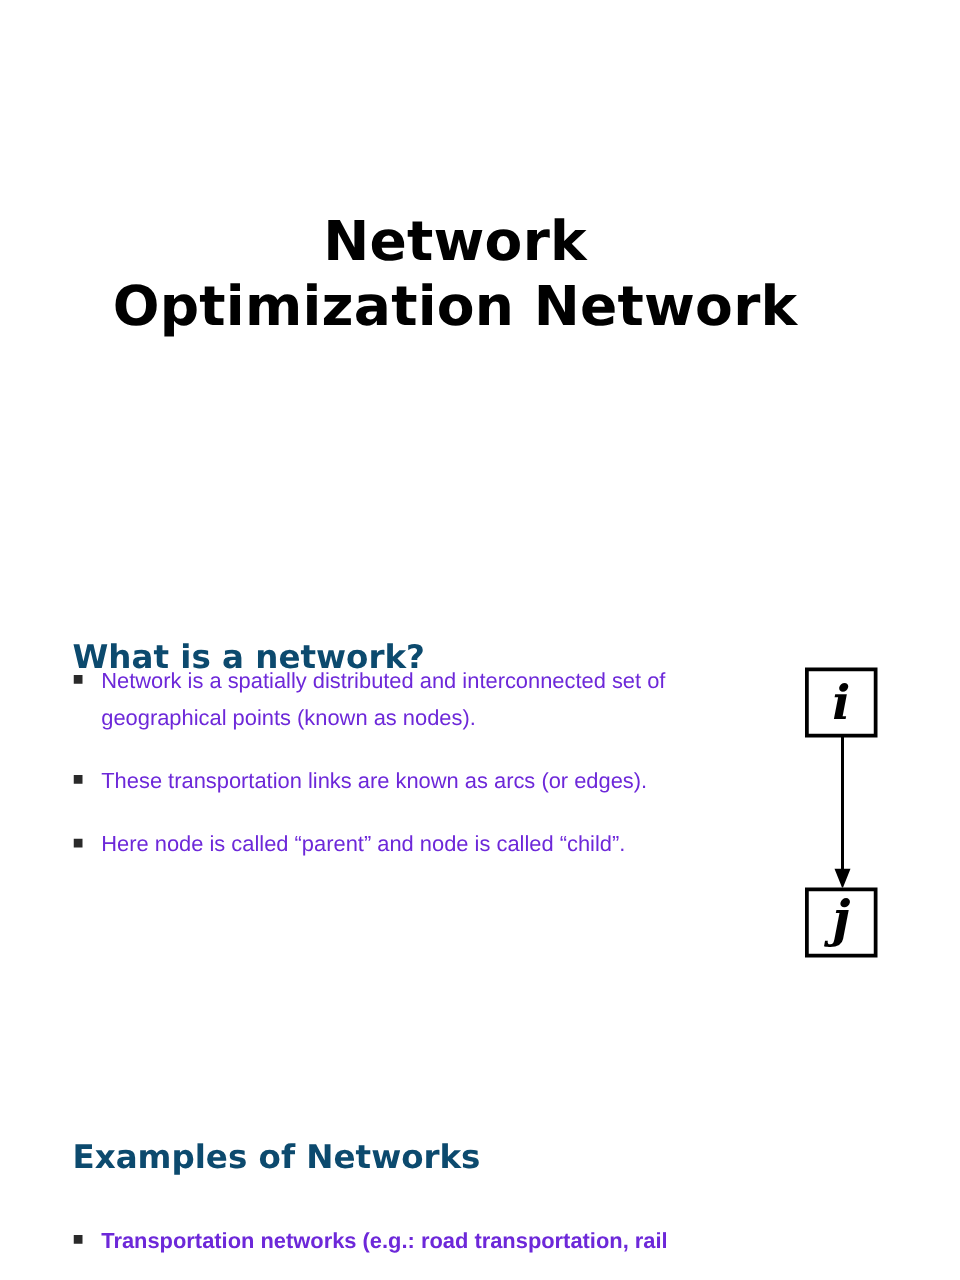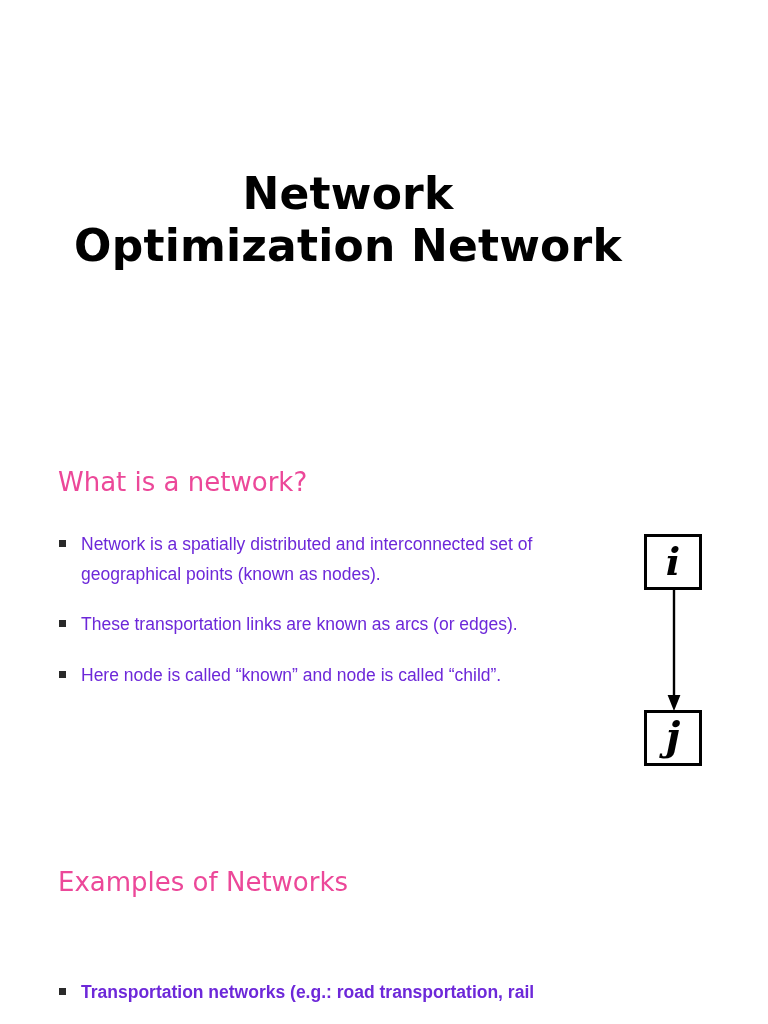--- a/index.html
+++ b/index.html
@@ -23,40 +23,42 @@
     height: 1024px;
   }
 
   
   .title-block {
     position: absolute;
     left: 0;
     top: 168px;
     width: 696px;
     text-align: center;
+    padding-left: 16px;
   }
   .title-line {
     font-family: "DejaVu Sans", sans-serif;
     font-weight: bold;
     font-size: 44px;
     line-height: 52px;
     letter-spacing: 0.2px;
     color: #000000;
     white-space: nowrap;
   }
 
   
   .section-heading {
     position: absolute;
     left: 58px;
     font-family: "DejaVu Sans", sans-serif;
-    font-weight: normal;
+    font-weight: bold;
     font-size: 26px;
     line-height: 32px;
-    color: #ec4899;
+    color: #0c4a6e;
+    margin-top: 44px;
   }
   #heading-network { top: 466px; }
   #heading-examples { top: 866px; }
 
   
   .bullet-list {
     position: absolute;
     left: 56px;
     width: 560px;
     margin: 0;
@@ -147,21 +149,21 @@
     <li class="bullet-item">
       <span class="bullet-marker"></span>
       <span>Network is a spatially distributed and interconnected set of geographical points (known as nodes).</span>
     </li>
     <li class="bullet-item">
       <span class="bullet-marker"></span>
       <span>These transportation links are known as arcs (or edges).</span>
     </li>
     <li class="bullet-item">
       <span class="bullet-marker"></span>
-      <span>Here node  is called “known” and node  is called “child”.</span>
+      <span>Here node  is called “parent” and node  is called “child”.</span>
     </li>
   </ul>
 
   <div class="node-diagram">
 
     <div class="node-box" id="node-box-i">
       <span class="node-label">i</span>
     </div>
 
     <svg class="arc-svg" viewBox="0 0 20 124">

